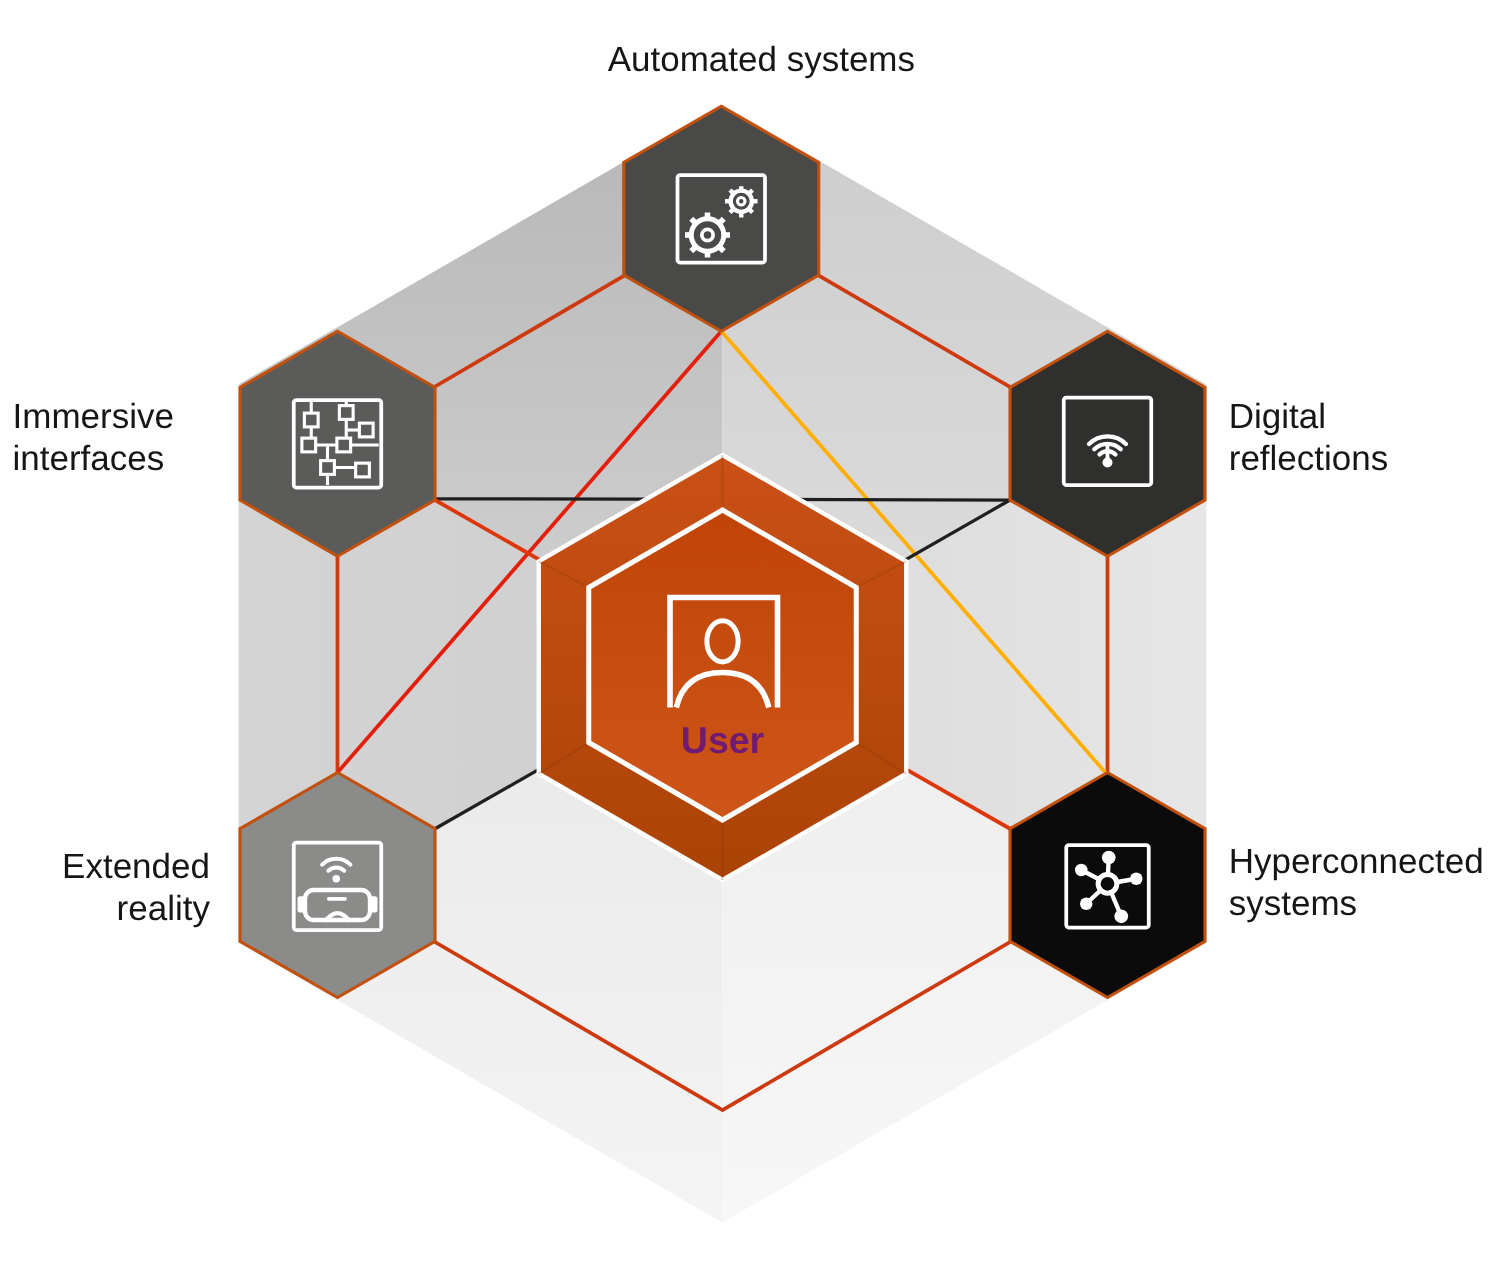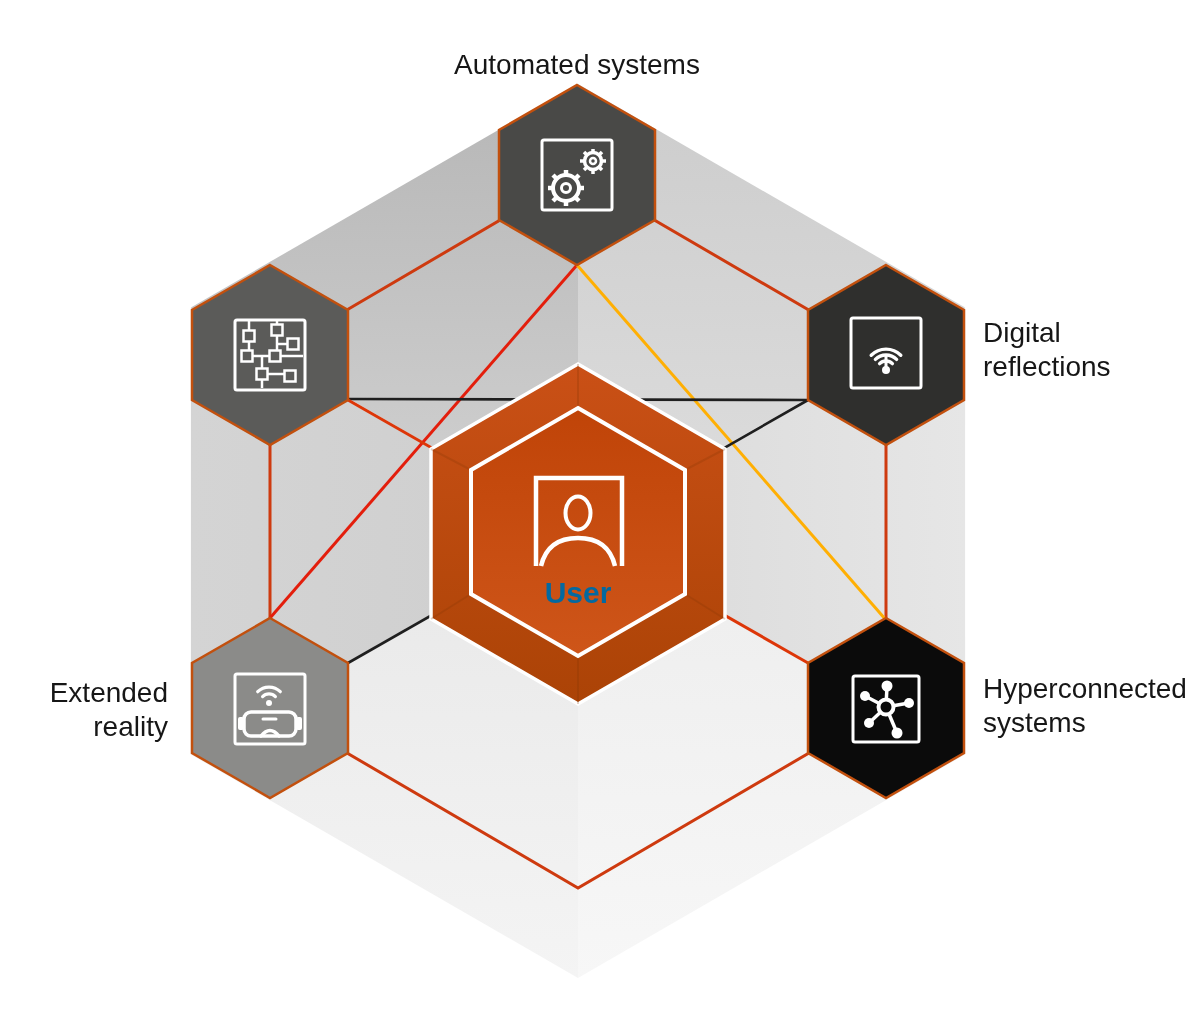--- a/index.html
+++ b/index.html
@@ -5,25 +5,25 @@
   html,body{margin:0;padding:0;background:#fff;}
   .stage{
     position:relative;width:1200px;height:1012px;background:#ffffff;
     font-family:"Liberation Sans",sans-serif;overflow:hidden;
   }
   .stage svg{position:absolute;left:0;top:0;}
   .label{
     position:absolute;color:#161616;font-size:28px;line-height:34px;
     letter-spacing:0px;
   }
-  .label.center{text-align:center;margin-top:17px;}
+  .label.center{text-align:right;}
   .label.right{text-align:right;}
   .user-label{
     position:absolute;left:478px;top:576px;width:200px;text-align:center;
-    color:#0369a1;font-weight:bold;font-size:30px;
+    color:#701a75;font-weight:bold;font-size:30px;
   }
 </style>
 </head>
 <body>
 
 <div class="stage">
 
   <svg width="1200" height="1012" viewBox="0 0 1200 1012">
     <defs>
       <linearGradient id="gNW" x1="0" y1="0" x2="0" y2="1">
@@ -201,20 +201,21 @@
           <circle cx="897" cy="733" r="5.5"></circle>
           <circle cx="909" cy="703" r="5"></circle>
         </g>
         <circle cx="886" cy="707" r="7.5" fill="#0b0b0b" stroke="#ffffff" stroke-width="4"></circle>
       </g>
     </g>
   </svg>
 
   <div class="label center" style="left:422px;top:31px;width:310px;">Automated systems</div>
 
+  <div class="label" style="left:10px;top:316px;width:155px;">Immersive interfaces</div>
 
   <div class="label" style="left:983px;top:316px;width:170px;">Digital reflections</div>
 
   <div class="label right" style="left:0px;top:676px;width:168px;">Extended reality</div>
 
   <div class="label" style="left:983px;top:672px;width:215px;">Hyperconnected systems</div>
 
   <div class="user-label">User</div>
 
 </div>

